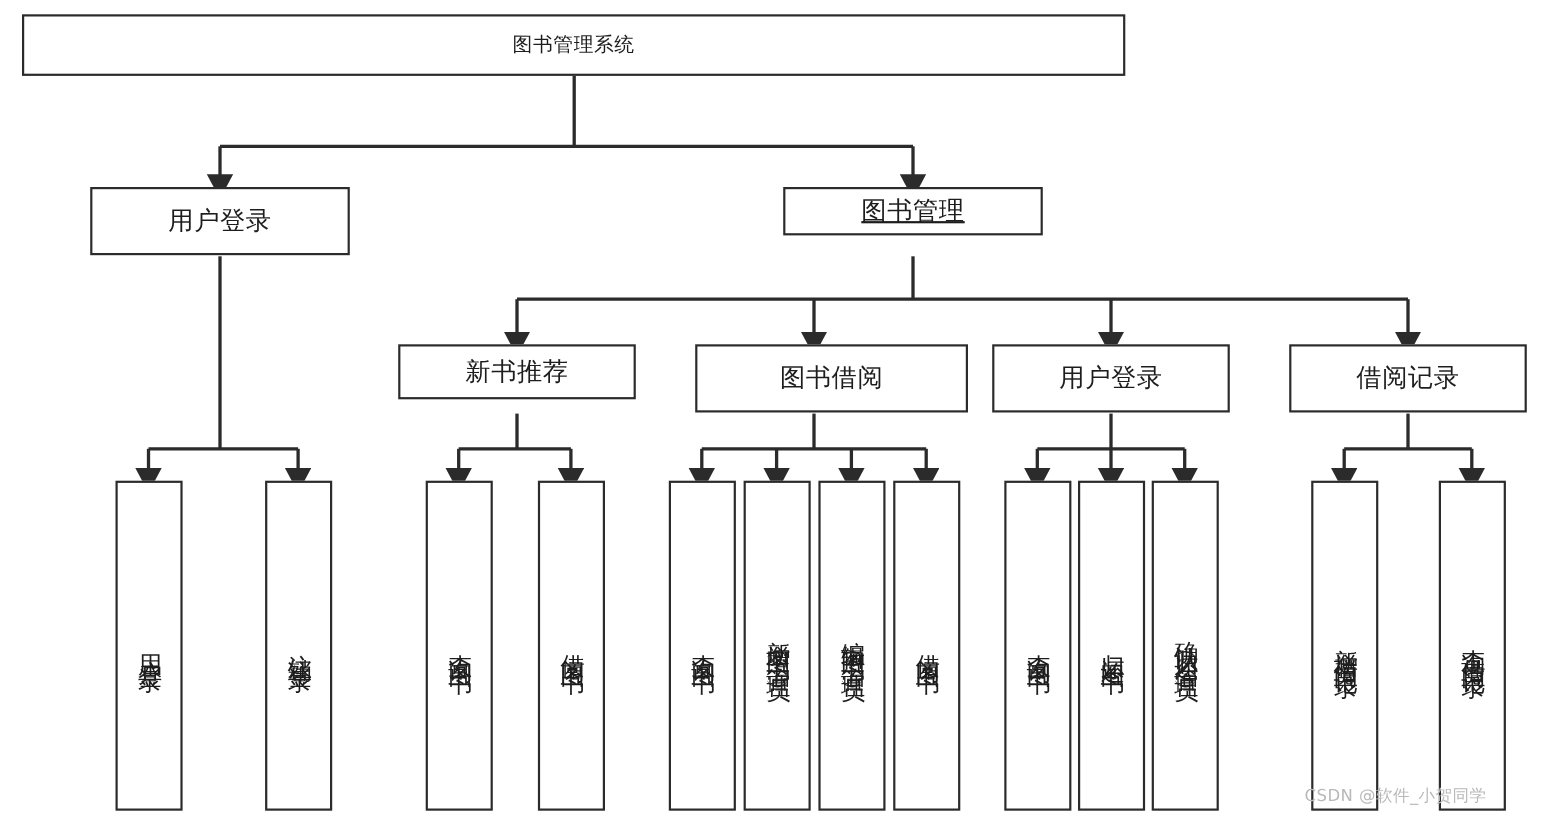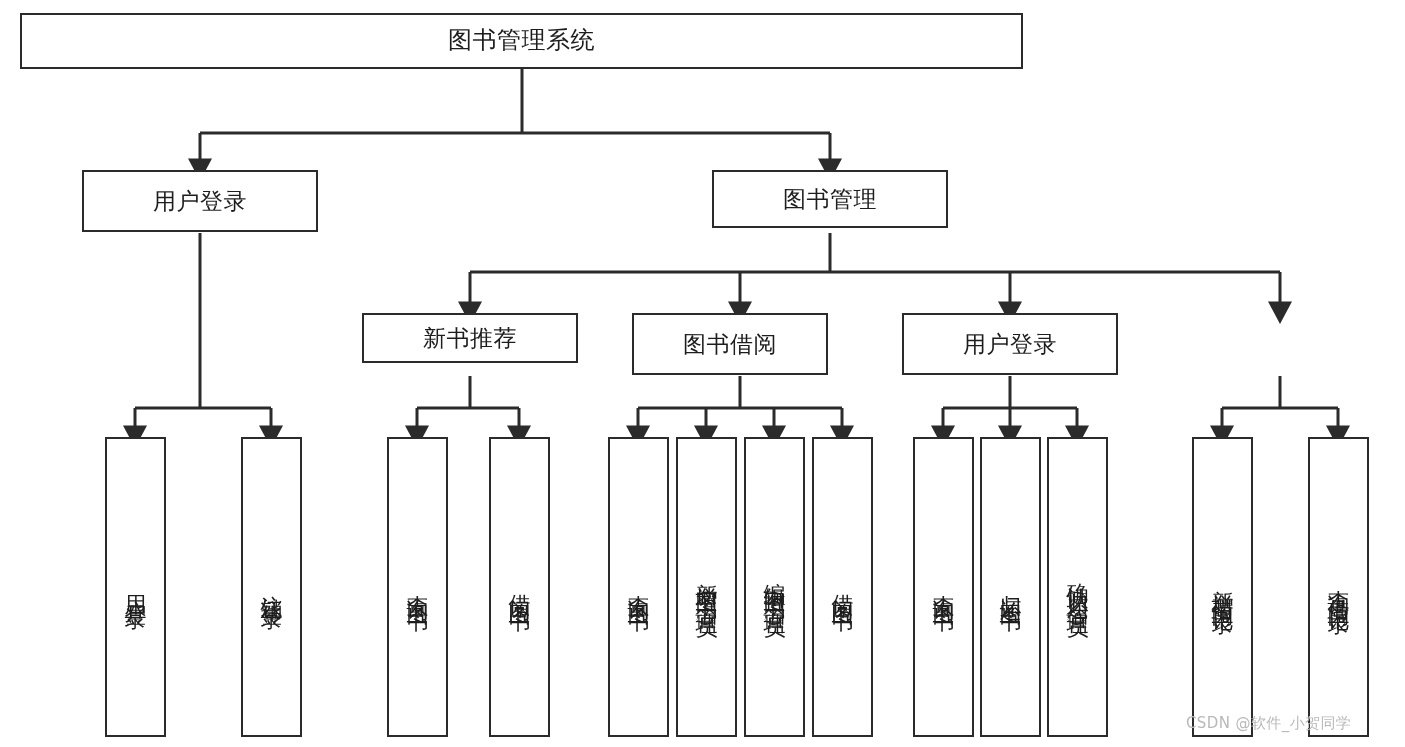--- a/index.html
+++ b/index.html
@@ -40,21 +40,21 @@
     text-align: center;
     line-height: 1.08;
     letter-spacing: 0.5px;
     white-space: nowrap;
   }
   
   .node.horiz .node-label {
     font-size: 23px;
   }
   .node.root .node-label {
-    font-size: 24px;
+    font-size: 18px;
   }
   
   .node.vert {
     overflow: hidden;
   }
   .node.vert .node-label {
     font-size: 22px;
     writing-mode: vertical-rl;
     text-orientation: upright;
     letter-spacing: 5px;
@@ -128,33 +128,36 @@
     </g>
   </svg>
 
   <div class="node horiz root" style="left:20px; top:13px; width:1003px; height:56px;">
     <span class="node-label">图书管理系统</span>
   </div>
 
   <div class="node horiz" style="left:82px; top:170px; width:236px; height:62px;">
     <span class="node-label">用户登录</span>
   </div>
-  <div class="node horiz" style="left:712px; top:170px; width:236px; height:58px;">
+  <div class="node horiz" style="left:712px; top:170px; width:236px; height:44px;text-decoration:underline;">
     <span class="node-label">图书管理</span>
   </div>
 
   <div class="node horiz" style="left:362px; top:313px; width:216px; height:50px;">
     <span class="node-label">新书推荐</span>
   </div>
-  <div class="node horiz" style="left:632px; top:313px; width:196px; height:62px;">
+  <div class="node horiz" style="left:632px; top:313px; width:248px; height:62px;">
     <span class="node-label">图书借阅</span>
   </div>
   <div class="node horiz" style="left:902px; top:313px; width:216px; height:62px;">
     <span class="node-label">用户登录</span>
   </div>
+  <div class="node horiz" style="left:1172px; top:313px; width:216px; height:62px;">
+    <span class="node-label">借阅记录</span>
+  </div>
 
   <div class="node vert" style="left:105px; top:437px; width:61px; height:300px;">
     <span class="node-label">用户登录</span>
   </div>
   <div class="node vert" style="left:241px; top:437px; width:61px; height:300px;">
     <span class="node-label">注销登录</span>
   </div>
 
   <div class="node vert" style="left:387px; top:437px; width:61px; height:300px;">
     <span class="node-label">查询图书</span>

